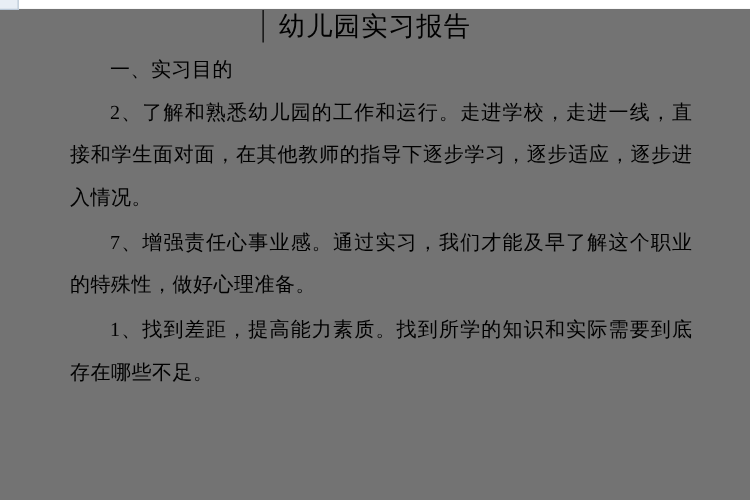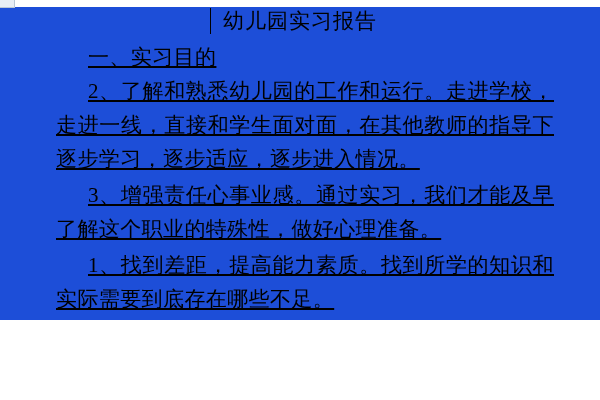--- a/index.html
+++ b/index.html
@@ -9,22 +9,22 @@
   body {
     width: 600px;
     height: 400px;
     background: #ffffff;
     font-family: "Liberation Serif", "DejaVu Serif", serif;
     overflow: hidden;
   }
   .page {
     position: relative;
     width: 600px;
-    height: 320px;
-    background: #1d4ed8;
+    height: 400px;
+    background: #737373;
     box-sizing: border-box;
     overflow: hidden;
   }
   
   .top-strip {
     position: absolute;
     top: 0;
     left: 0;
     width: 600px;
     height: 6px;
@@ -62,29 +62,28 @@
     height: 26px;
     background: #000000;
   }
   .body-area {
     position: absolute;
     top: 40px;
     left: 56px;
     width: 498px;
   }
   .para {
-    font-size: 21px;
+    font-size: 16px;
     line-height: 34px;
     color: #000000;
     text-align: justify;
     text-justify: inter-ideograph;
     margin: 0 0 2px 0;
     letter-spacing: 0.4px;
     font-family: "Liberation Serif", "DejaVu Serif", serif;
-    text-decoration: underline;
   }
   .para.heading {
     margin-bottom: 0;
   }
   .indent {
     text-indent: 32px;
   }
 </style>
 </head>
 <body>
@@ -94,17 +93,17 @@
   <div class="top-strip">
     <div class="corner-mark"></div>
   </div>
 
   <div class="doc-title">幼儿园实习报告</div>
   <div class="caret"></div>
 
   <div class="body-area">
     <p class="para heading indent">一、实习目的</p>
     <p class="para indent">2、了解和熟悉幼儿园的工作和运行。走进学校，走进一线，直接和学生面对面，在其他教师的指导下逐步学习，逐步适应，逐步进入情况。</p>
-    <p class="para indent">3、增强责任心事业感。通过实习，我们才能及早了解这个职业的特殊性，做好心理准备。</p>
+    <p class="para indent">7、增强责任心事业感。通过实习，我们才能及早了解这个职业的特殊性，做好心理准备。</p>
     <p class="para indent">1、找到差距，提高能力素质。找到所学的知识和实际需要到底存在哪些不足。</p>
   </div>
 
 </div>
 
 </body></html>

